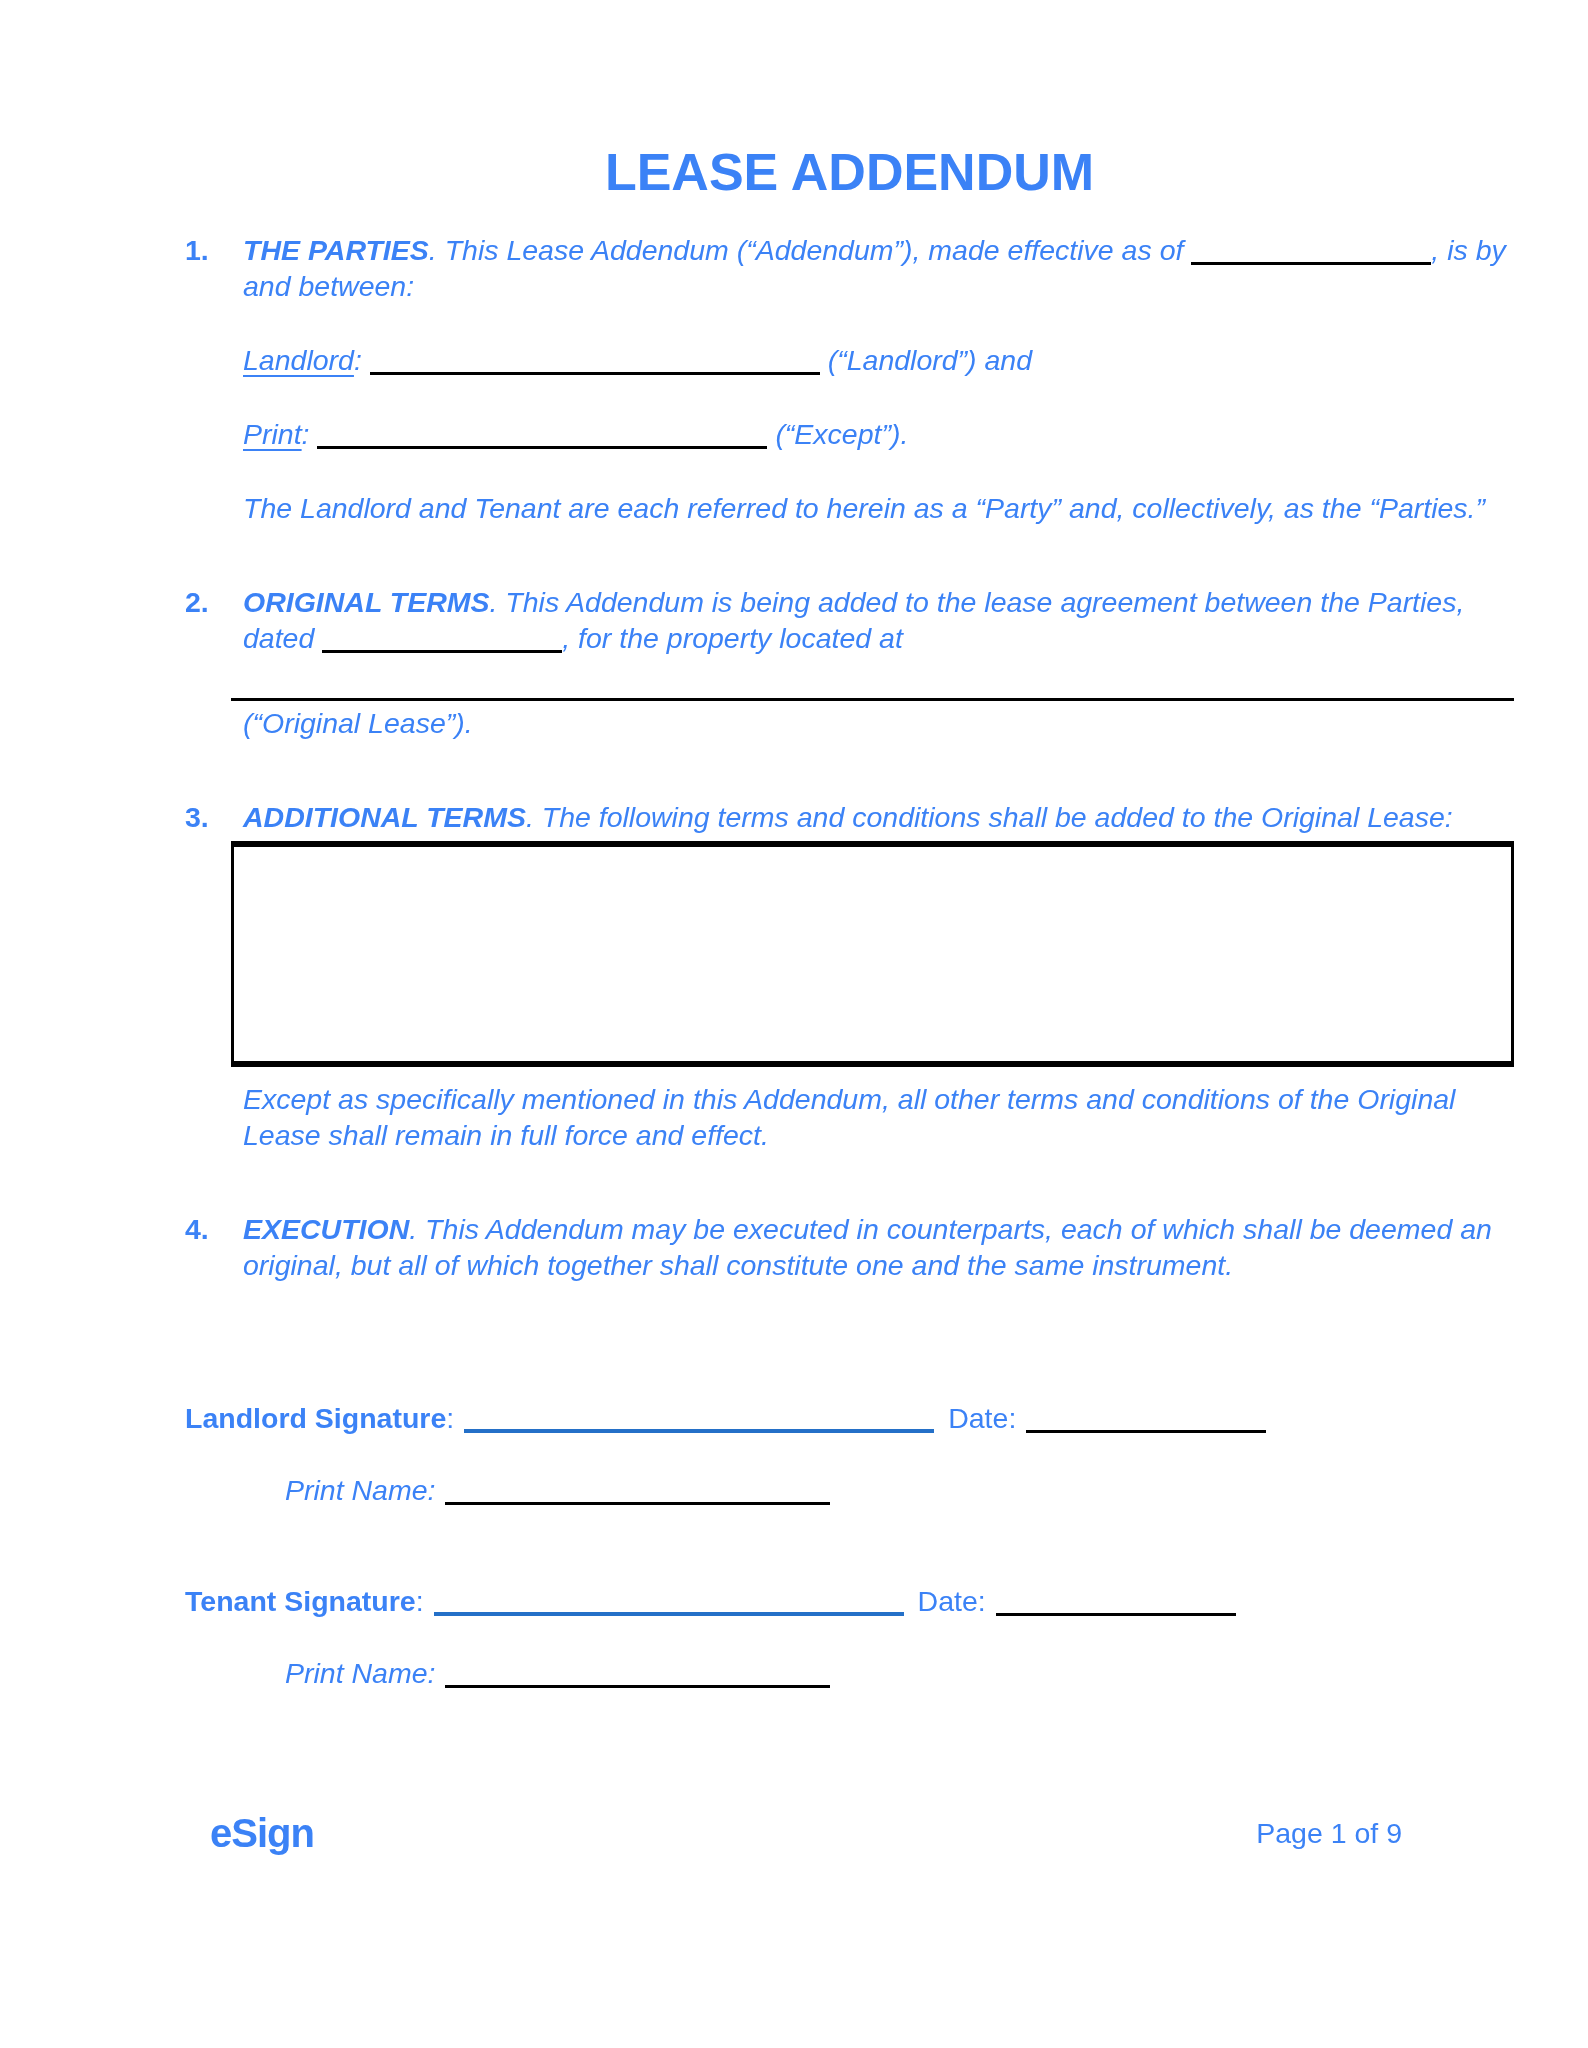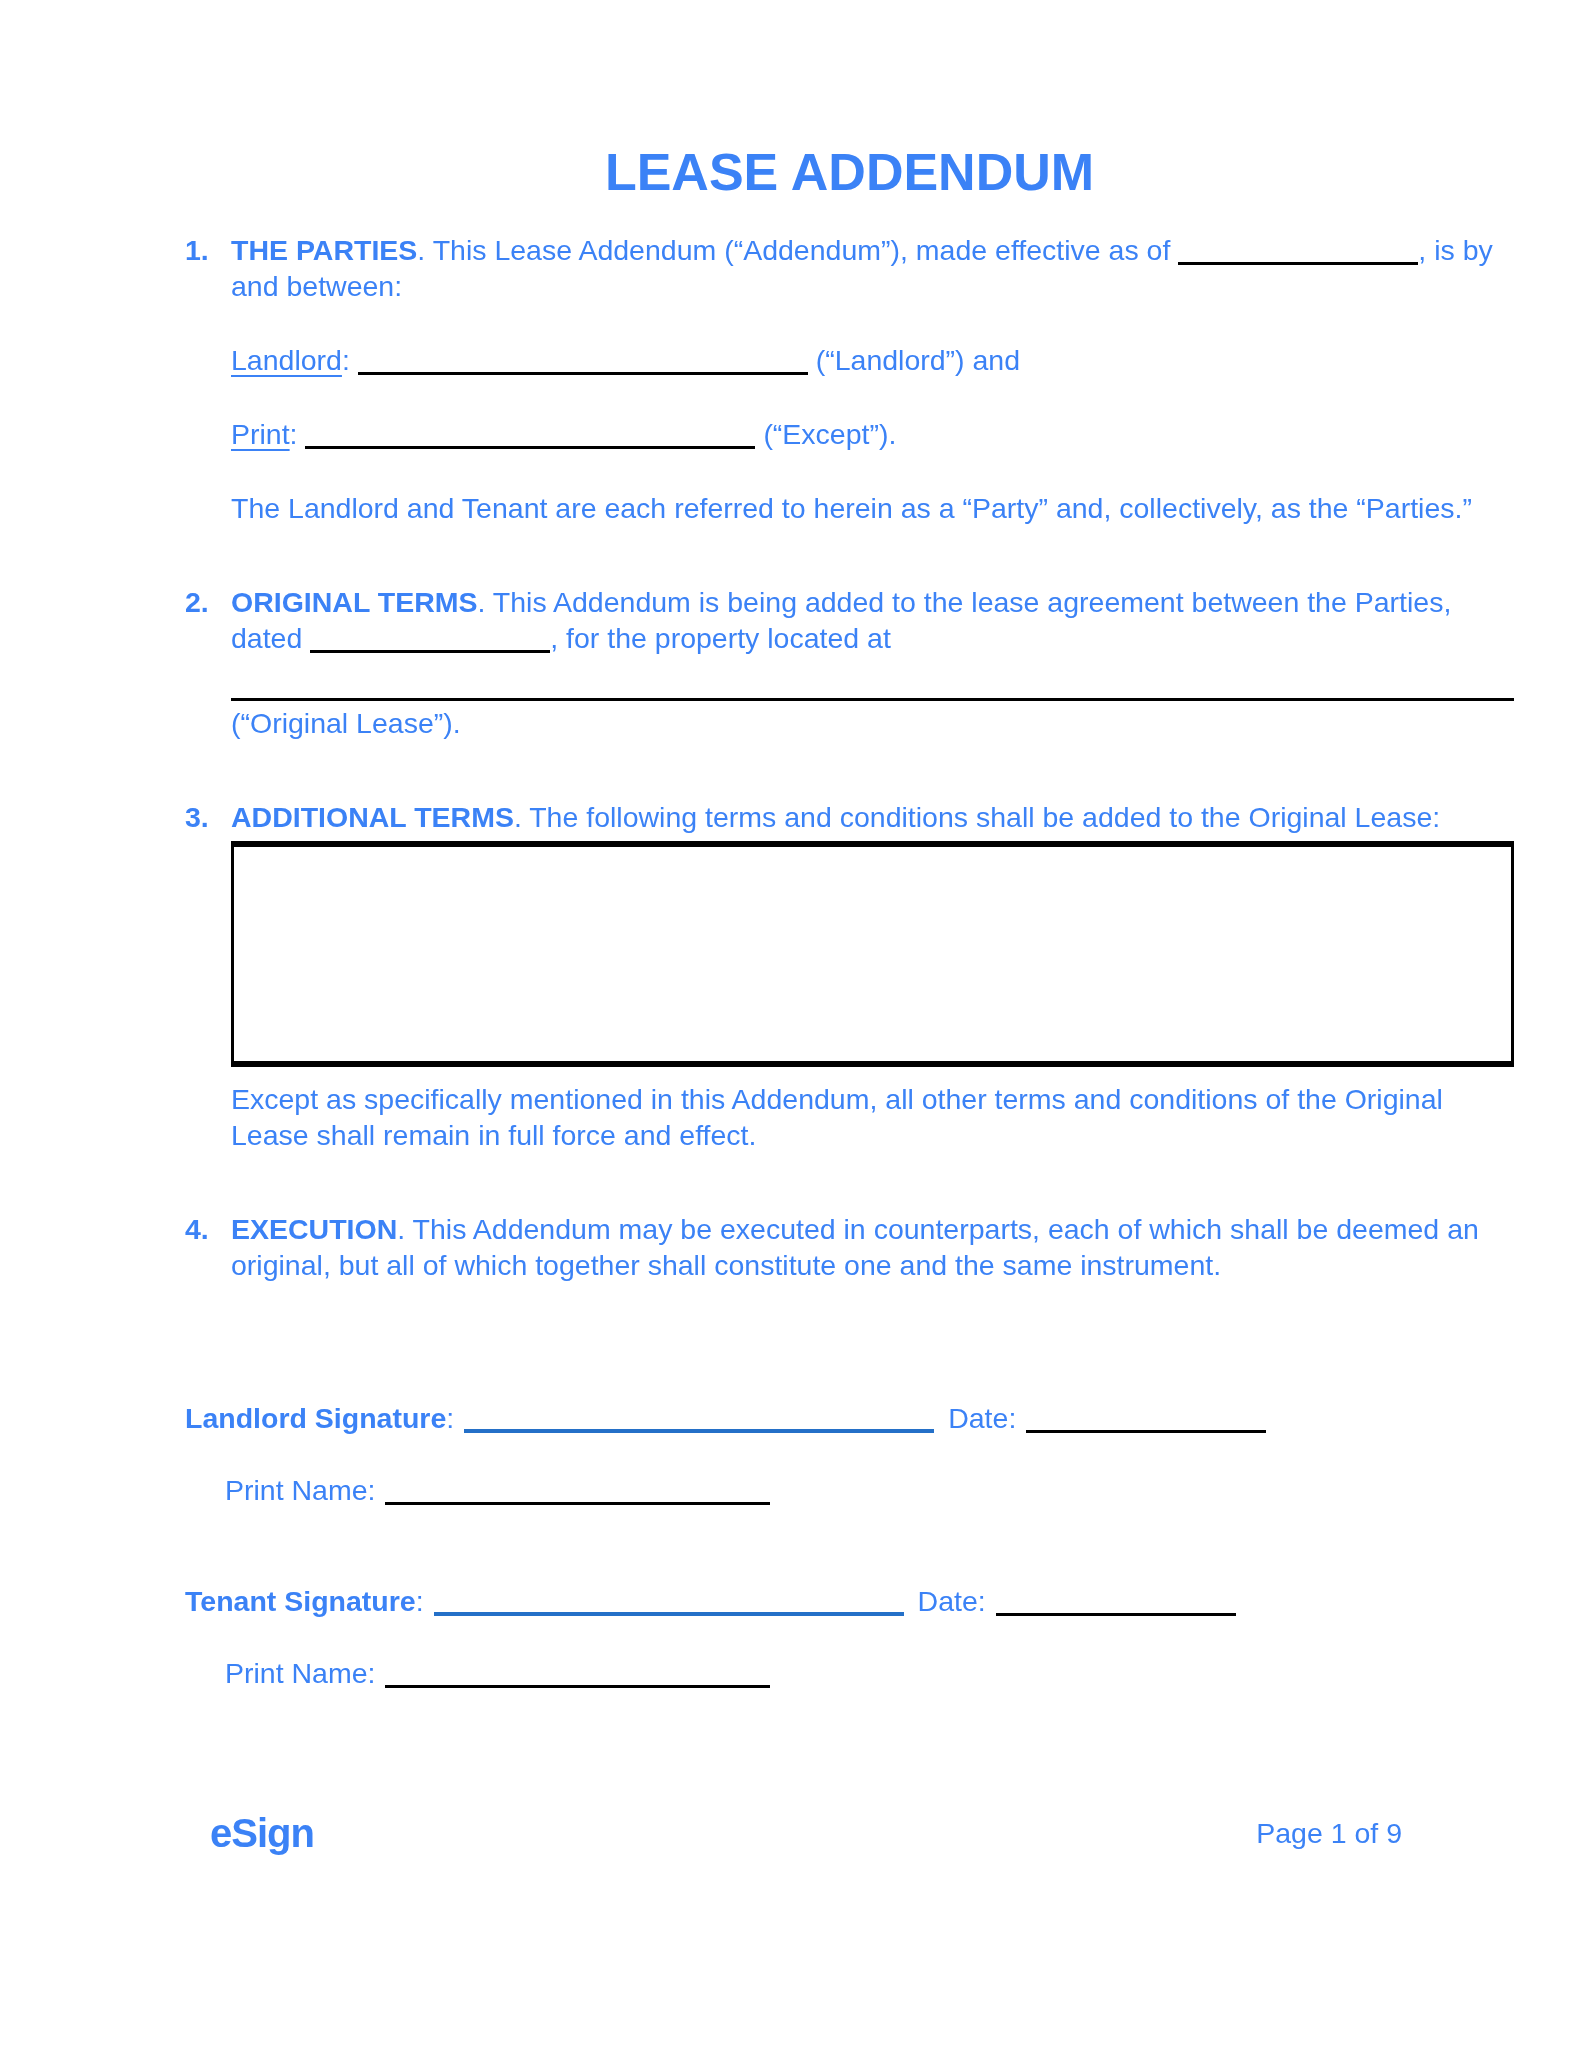--- a/index.html
+++ b/index.html
@@ -20,24 +20,24 @@
   h1.doc-title {
     font-size: 52px;
     line-height: 60px;
     font-weight: bold;
     text-align: center;
     margin: 0 0 30px 0;
   }
   .section { display: flex; margin-top: 20px; }
   .section .num { flex: none; width: 46px; font-weight: bold; }
   .section .content { flex: 1; min-width: 0; }
-  .content p { margin: 0 0 38px 0; }
+  .content p { margin: 0 0 38px 12px; font-style: italic; }
   b.heading { font-weight: bold; }
   .indent1 { margin-left: 50px; }
-  .indent2 { margin-left: 40px; }
+  .indent2 { margin-left: 100px; font-style: italic; }
   .ul-label { text-decoration: underline; text-underline-offset: 5px; text-decoration-thickness: 2px; }
   .blank {
     display: inline-block;
     border-bottom: 3px solid #000;
     height: 30px;
     vertical-align: -5px;
   }
   .w240 { width: 240px; }
   .w450 { width: 450px; }
   .w385 { width: 385px; }

